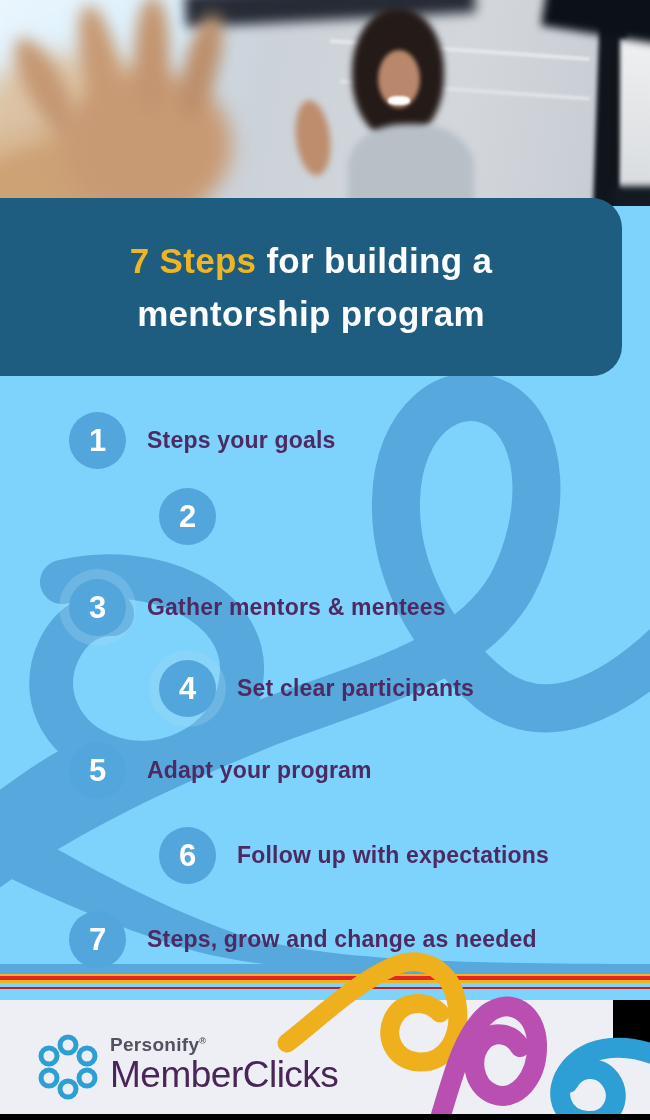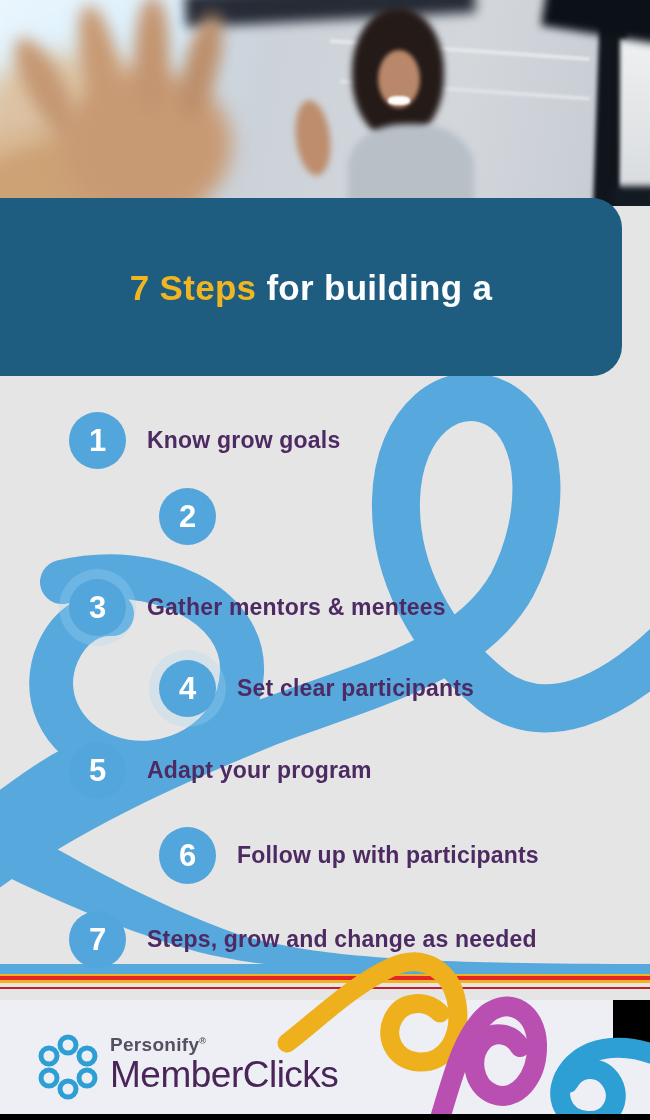--- a/index.html
+++ b/index.html
@@ -1,17 +1,17 @@
 <!DOCTYPE html>
 <html><head>
 <meta charset="utf-8">
 <style>
   html,body{margin:0;padding:0;background:#000;}
   body{font-family:"Liberation Sans","DejaVu Sans",sans-serif;}
-  .page{position:relative;width:650px;height:1120px;background:#e5e5e5;overflow:hidden;}
+  .page{position:relative;width:650px;height:1120px;background:#7dd3fc;overflow:hidden;}
 
   
   .photo{position:absolute;left:0;top:0;width:650px;height:206px;overflow:hidden;
          background:linear-gradient(100deg,#dff1fc 0%,#cfe7f7 18%,#ccd2d9 40%,#d3d7dc 70%,#c4c9d1 100%);}
   .photo div{position:absolute;}
   .ph-sky{left:-10px;top:-10px;width:210px;height:110px;background:linear-gradient(150deg,#ecf7fe,#cfe9fa);filter:blur(7px);}
   .ph-wall-left{left:-25px;top:55px;width:200px;height:180px;background:#dcc3a4;border-radius:40%;filter:blur(12px);}
   .ph-cup{left:-15px;top:140px;width:90px;height:90px;background:#efe7db;border-radius:50%;filter:blur(8px);}
   .ph-screen-top{left:185px;top:-14px;width:290px;height:34px;background:#262b36;transform:rotate(-3deg);filter:blur(6px);}
   .ph-wall-line1{left:330px;top:48px;width:260px;height:4px;background:#e4e7ea;transform:rotate(4deg);filter:blur(1px);}
@@ -90,20 +90,21 @@
     <div class="fg-palm"></div>
     <div class="fg-f1"></div>
     <div class="fg-f2"></div>
     <div class="fg-f3"></div>
     <div class="fg-f4"></div>
   </div>
 
   <div class="header-box">
     <div class="title">
       <div><span class="hl">7 Steps</span><span> for building a</span></div>
+      <div>mentorship program</div>
     </div>
   </div>
 
   <svg class="ribbon-svg" viewBox="0 0 650 1120" xmlns="http://www.w3.org/2000/svg">
 
     <path d="M -30 880
              C 60 810, 175 760, 268 722
              C 370 684, 470 660, 512 585
              C 548 516, 545 430, 498 404
              C 452 380, 398 420, 396 500
@@ -121,40 +122,40 @@
     <path d="M -20 806
              C 60 850, 140 900, 240 935
              C 320 958, 420 964, 660 964
              L 660 974
              C 420 974, 295 976, 198 952
              C 118 930, 38 892, -20 864 Z" fill="#57a8dd" stroke="none"></path>
   </svg>
 
   <div class="step-row" style="left:69px;top:412px;">
     <div class="badge">1</div>
-    <div class="step-label">Know grow goals</div>
+    <div class="step-label">Steps your goals</div>
   </div>
   <div class="step-row" style="left:159px;top:488px;">
     <div class="badge">2</div>
   </div>
   <div class="step-row" style="left:69px;top:579px;">
     <div class="badge halo">3</div>
     <div class="step-label">Gather mentors &amp; mentees</div>
   </div>
   <div class="step-row" style="left:159px;top:660px;">
     <div class="badge halo">4</div>
     <div class="step-label">Set clear participants</div>
   </div>
   <div class="step-row" style="left:69px;top:742px;">
     <div class="badge">5</div>
     <div class="step-label">Adapt your program</div>
   </div>
   <div class="step-row" style="left:159px;top:827px;">
     <div class="badge">6</div>
-    <div class="step-label">Follow up with participants</div>
+    <div class="step-label">Follow up with expectations</div>
   </div>
   <div class="step-row" style="left:69px;top:911px;">
     <div class="badge">7</div>
     <div class="step-label">Steps, grow and change as needed</div>
   </div>
 
   <div class="stripe stripe-blue"></div>
   <div class="stripe stripe-y1"></div>
   <div class="stripe stripe-red"></div>
   <div class="stripe stripe-y2"></div>

